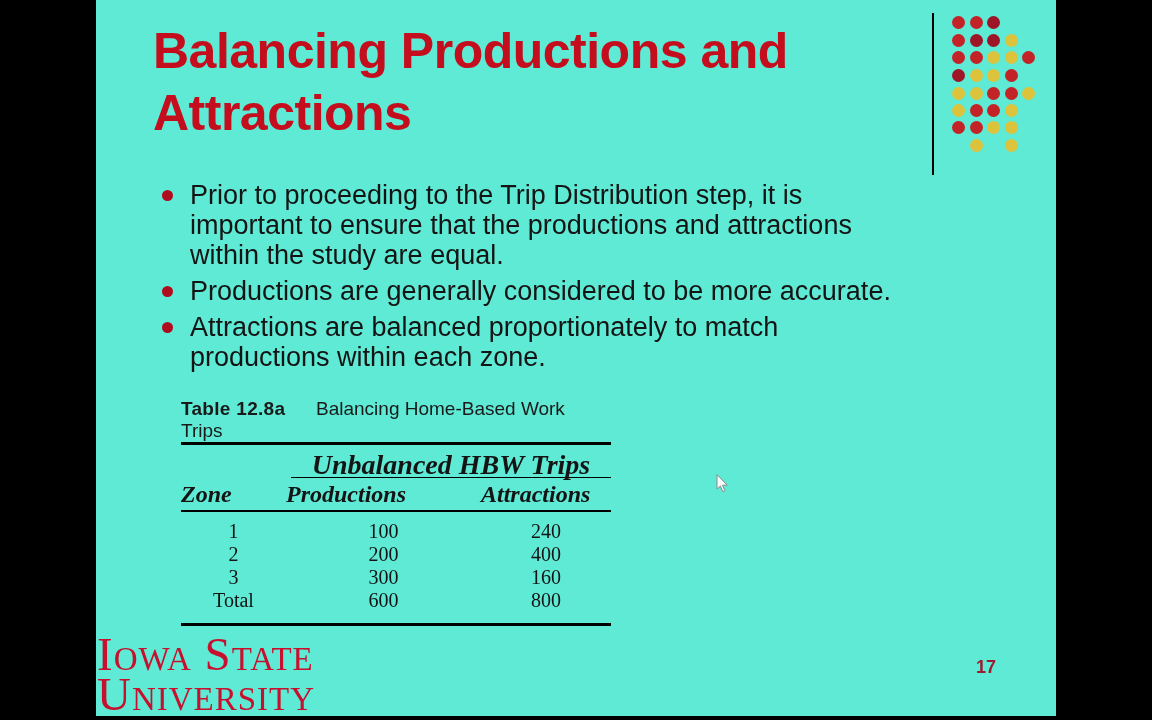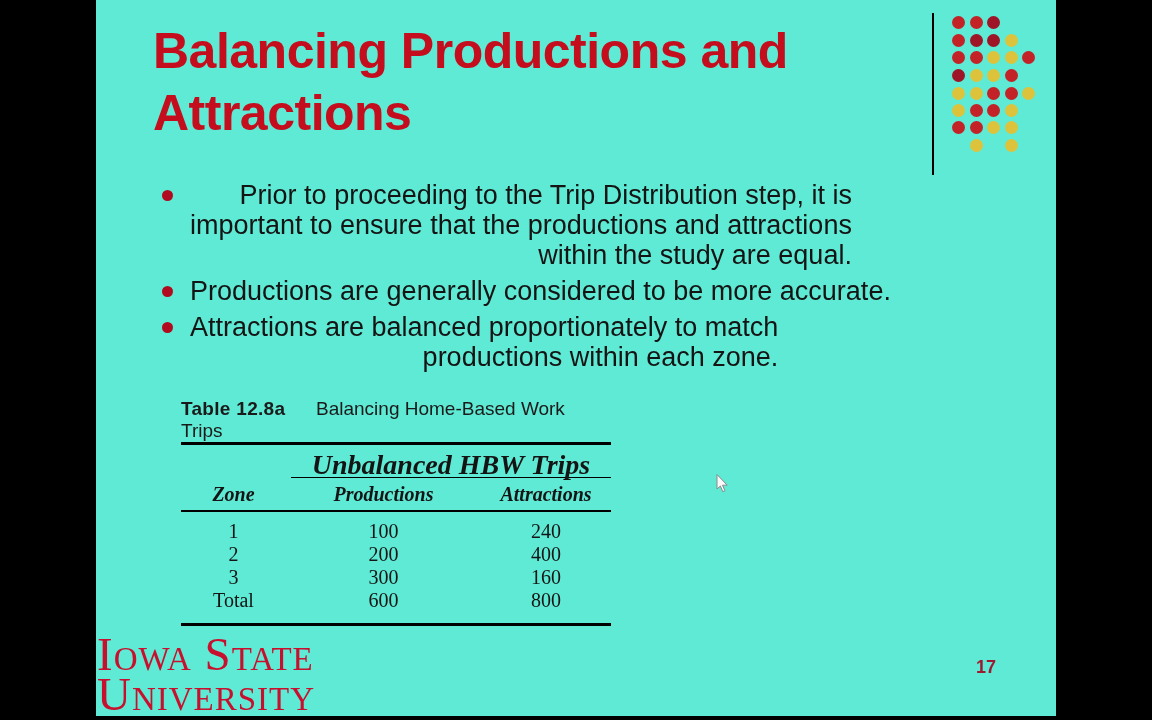--- a/index.html
+++ b/index.html
@@ -17,43 +17,43 @@
     background:#5eead4;
   }
 
   .title{
     position:absolute;left:57px;top:20px;
     font-size:50px;font-weight:bold;line-height:62px;letter-spacing:-0.5px;
     color:var(--title_red);
   }
 
   .bullets{position:absolute;left:66px;top:180px;width:820px;}
-  .bullet{display:flex;margin-bottom:6px;text-align:right;}
+  .bullet{display:flex;margin-bottom:6px;}
   .bullet .marker{
     flex:none;width:11px;height:11px;border-radius:50%;
     background:var(--bullet_red);margin:10px 17px 0 0;
   }
   .bullet .lines{font-size:27px;line-height:30px;color:#141414;}
 
   
   .tablewrap{position:absolute;left:85px;top:398px;width:430px;color:#141414;}
   .t-caption{font-size:19px;line-height:22px;color:#1a1a1a;}
   .t-caption .lbl{font-weight:bold;display:inline-block;width:135px;letter-spacing:0.3px;}
   .rule{background:#000;}
   .rule.thick{height:3px;}
   .rule.mid{height:1.5px;}
   .t-group{display:flex;height:33px;font-family:"Liberation Serif",serif;
            font-style:italic;font-weight:bold;font-size:28px;}
   .t-group .gspacer{width:110px;}
   .t-group .gcell{width:320px;text-align:center;padding-top:4px;
                   border-bottom:1.5px solid #000;}
   .t-headrow{display:grid;grid-template-columns:105px 195px 130px;height:32px;
-             align-items:center;text-align:center;
+             align-items:center;text-align:left;
              font-family:"Liberation Serif",serif;font-style:italic;
-             font-weight:bold;font-size:20px;}
+             font-weight:bold;font-size:24px;}
   .t-body{padding:8px 0 11px 0;}
   .t-row{display:grid;grid-template-columns:105px 195px 130px;height:23px;
          align-items:center;text-align:center;
          font-family:"Liberation Serif",serif;font-size:20px;}
 
   
   .decoration{position:absolute;left:0;top:0;width:960px;height:200px;}
   .vline{position:absolute;left:836px;top:13px;width:2px;height:162px;background:#000;}
   .dot{position:absolute;width:13px;height:13px;border-radius:50%;}
 

